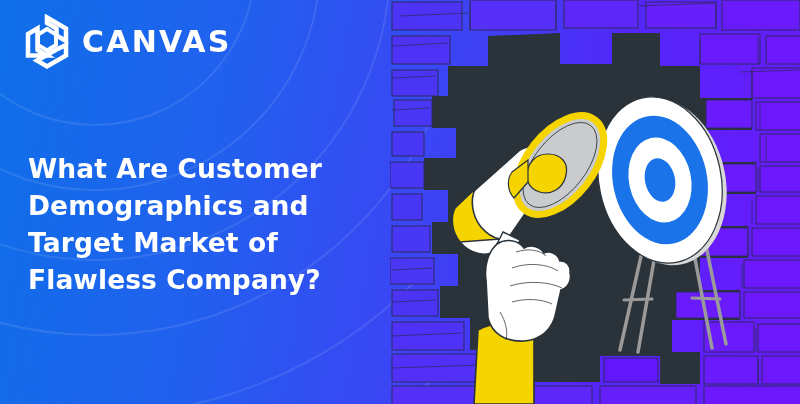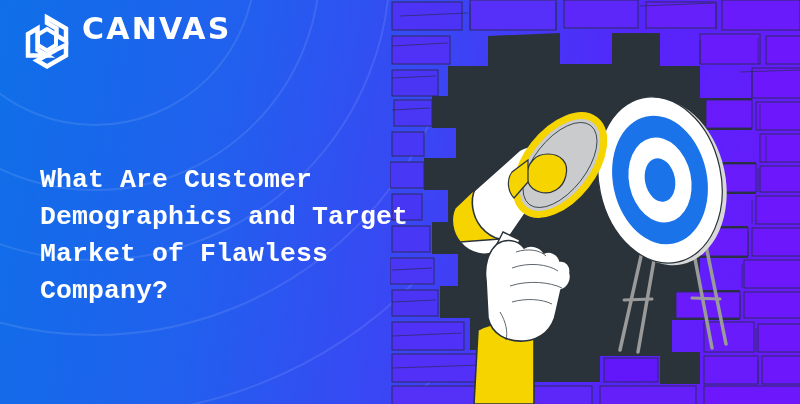--- a/index.html
+++ b/index.html
@@ -20,21 +20,21 @@
     inset: 0;
     width: 800px;
     height: 404px;
     display: block;
   }
   .logo {
     position: absolute;
     left: 22px;
     top: 14px;
     display: flex;
-    align-items: flex-start;
+    align-items: center;
     gap: 10px;
     z-index: 6;
   }
   .logo-mark {
     width: 50px;
     height: 56px;
     flex: none;
   }
   .logo-words {
     display: flex;
@@ -60,22 +60,21 @@
     position: absolute;
     left: 28px;
     top: 150px;
     width: 370px;
     z-index: 6;
     color: #ffffff;
     font-size: 26.5px;
     font-weight: bold;
     line-height: 37px;
     letter-spacing: 0.1px;
-    margin: 12px;
-    font-family: Liberation Mono, monospace;
+    margin: 0;
   }
 </style>
 </head>
 <body>
 
 <div class="banner">
 
   <svg class="bg-svg" viewBox="0 0 800 404" preserveAspectRatio="none">
     <defs>
       <clipPath id="leftClip">

